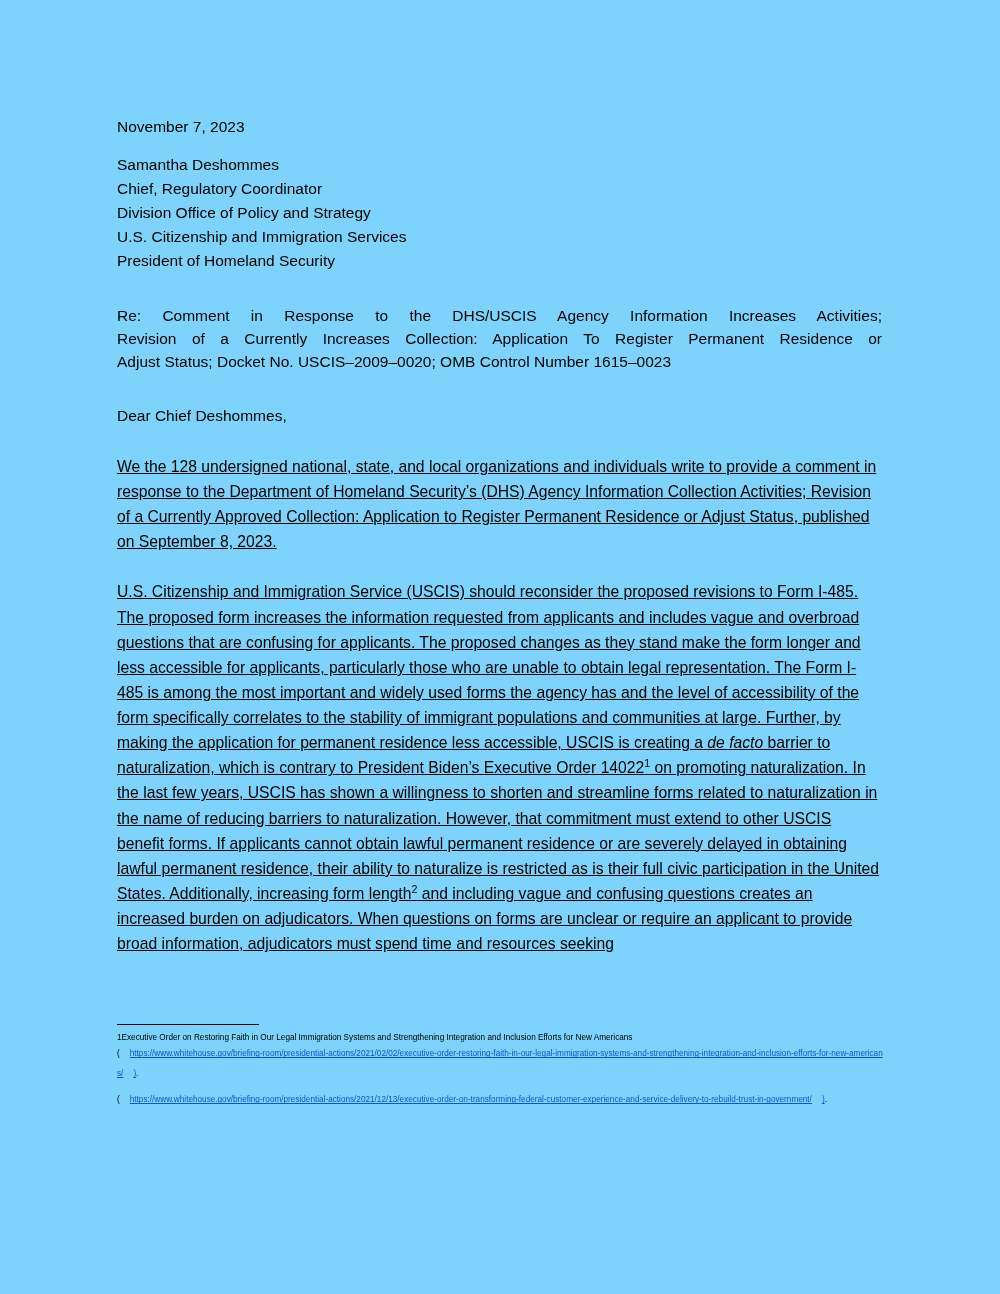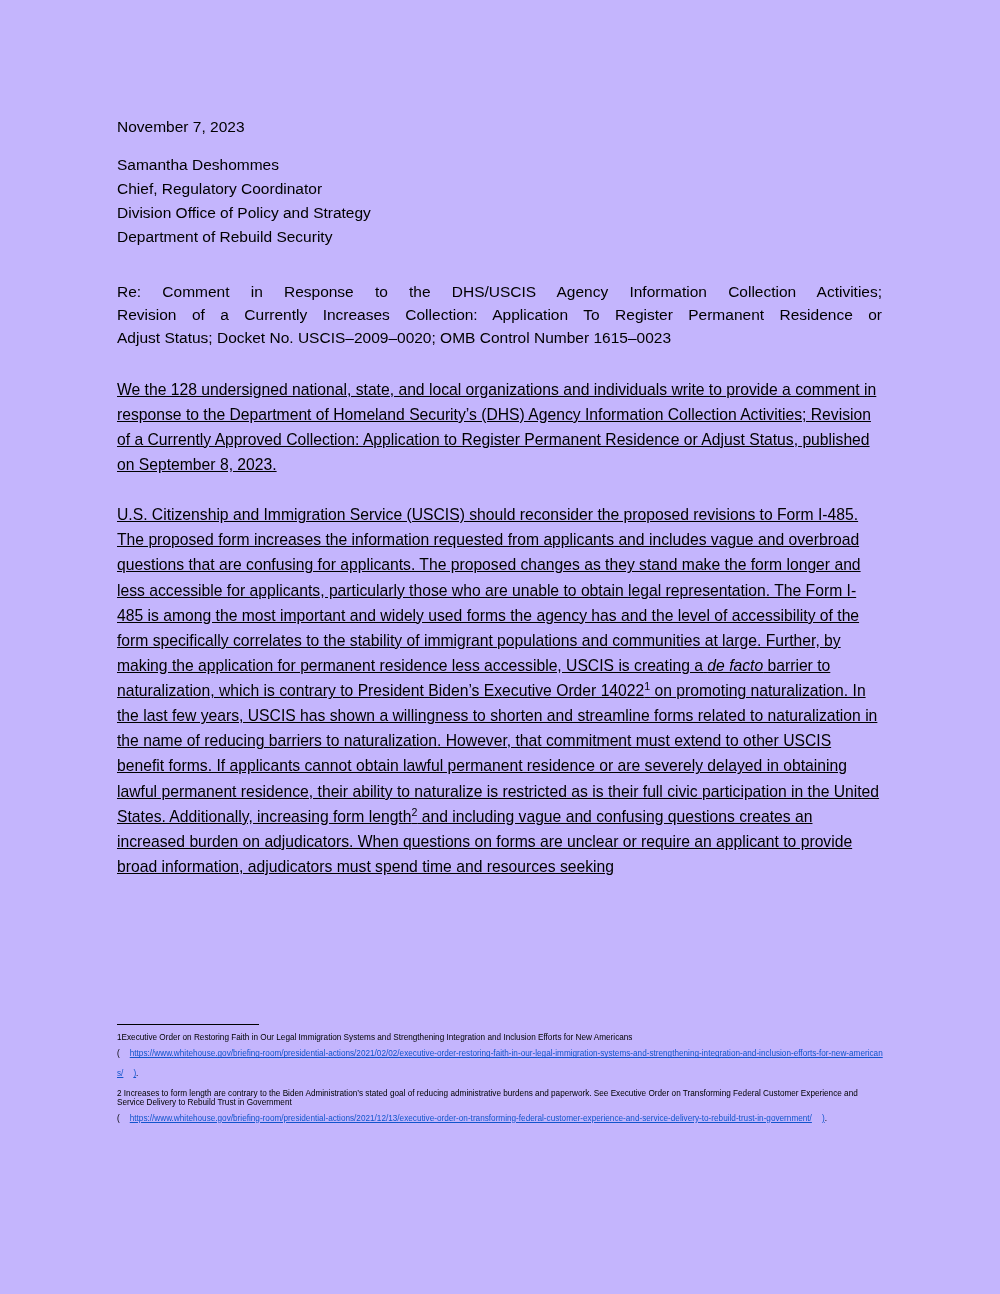--- a/index.html
+++ b/index.html
@@ -11,21 +11,21 @@
   body {
     font-family: "Liberation Sans", sans-serif;
     color: #000000;
     -webkit-font-smoothing: antialiased;
   }
   .page {
     position: relative;
     width: 1000px;
     height: 1294px;
     margin: 0 auto;
-    background: #c4b5fd;
+    background: #7dd3fc;
     overflow: hidden;
     box-sizing: border-box;
   }
   .content {
     position: absolute;
     left: 117px;
     top: 118px;
     width: 765px;
   }
 
@@ -144,47 +144,48 @@
 <div class="page">
 
   <div class="content">
 
     <div class="date-line">November 7, 2023</div>
 
     <div class="address-block">
       <div class="addr-line">Samantha Deshommes</div>
       <div class="addr-line">Chief, Regulatory Coordinator</div>
       <div class="addr-line">Division Office of Policy and Strategy</div>
-      <div class="addr-line">Department of Rebuild Security</div>
+      <div class="addr-line">U.S. Citizenship and Immigration Services</div>
+      <div class="addr-line">President of Homeland Security</div>
     </div>
 
     <div class="subject-block">
-      <span class="subj-line justified">Re: Comment in Response to the DHS/USCIS Agency Information Collection Activities;</span>
+      <span class="subj-line justified">Re: Comment in Response to the DHS/USCIS Agency Information Increases Activities;</span>
       <span class="subj-line justified">Revision of a Currently Increases Collection: Application To Register Permanent Residence or</span>
       <span class="subj-line last">Adjust Status; Docket No. USCIS–2009–0020; OMB Control Number 1615–0023</span>
     </div>
 
+    <div class="salutation">Dear Chief Deshommes,</div>
 
     <div class="body-par">We the 128 undersigned national, state, and local organizations and individuals write to provide a comment in response to the Department of Homeland Security’s (DHS) Agency Information Collection Activities; Revision of a Currently Approved Collection: Application to Register Permanent Residence or Adjust Status, published on September 8, 2023.</div>
 
     <div class="body-par tight-top"><span>U.S. Citizenship and Immigration Service (USCIS) should reconsider the proposed revisions to Form I-485. The proposed form increases the information requested from applicants and includes vague and overbroad questions that are confusing for applicants. The proposed changes as they stand make the form longer and less accessible for applicants, particularly those who are unable to obtain legal representation. The Form I-485 is among the most important and widely used forms the agency has and the level of accessibility of the form specifically correlates to the stability of immigrant populations and communities at large. Further, by making the application for permanent residence less accessible, USCIS is creating a </span><em>de facto</em><span> barrier to naturalization, which is contrary to President Biden’s Executive Order 14022</span><sup>1</sup><span> on promoting naturalization. In the last few years, USCIS has shown a willingness to shorten and streamline forms related to naturalization in the name of reducing barriers to naturalization. However, that commitment must extend to other USCIS benefit forms. If applicants cannot obtain lawful permanent residence or are severely delayed in obtaining lawful permanent residence, their ability to naturalize is restricted as is their full civic participation in the United States. Additionally, increasing form length</span><sup>2</sup><span> and including vague and confusing questions creates an increased burden on adjudicators. When questions on forms are unclear or require an applicant to provide broad information, adjudicators must spend time and resources seeking</span></div>
 
   </div>
 
   <div class="footnotes">
 
     <div class="footnote-rule"></div>
 
     <div class="footnote">
       <span class="fn-text">1Executive Order on Restoring Faith in Our Legal Immigration Systems and Strengthening Integration and Inclusion Efforts for New Americans</span>
       <span class="fn-url-wrap"><span class="paren">(</span><span class="link">https://www.whitehouse.gov/briefing-room/presidential-actions/2021/02/02/executive-order-restoring-faith-in-our-legal-immigration-systems-and-strengthening-integration-and-inclusion-efforts-for-new-americans/</span><span class="link">)</span><span class="paren">.</span></span>
     </div>
 
     <div class="footnote-gap"></div>
 
     <div class="footnote">
-      <span class="fn-text">2 Increases to form length are contrary to the Biden Administration’s stated goal of reducing administrative burdens and paperwork. See Executive Order on Transforming Federal Customer Experience and Service Delivery to Rebuild Trust in Government</span>
       <span class="fn-url-wrap"><span class="paren">(</span><span class="link">https://www.whitehouse.gov/briefing-room/presidential-actions/2021/12/13/executive-order-on-transforming-federal-customer-experience-and-service-delivery-to-rebuild-trust-in-government/</span><span class="link">)</span><span class="paren">.</span></span>
     </div>
 
   </div>
 
 </div>
 
 </body></html>

